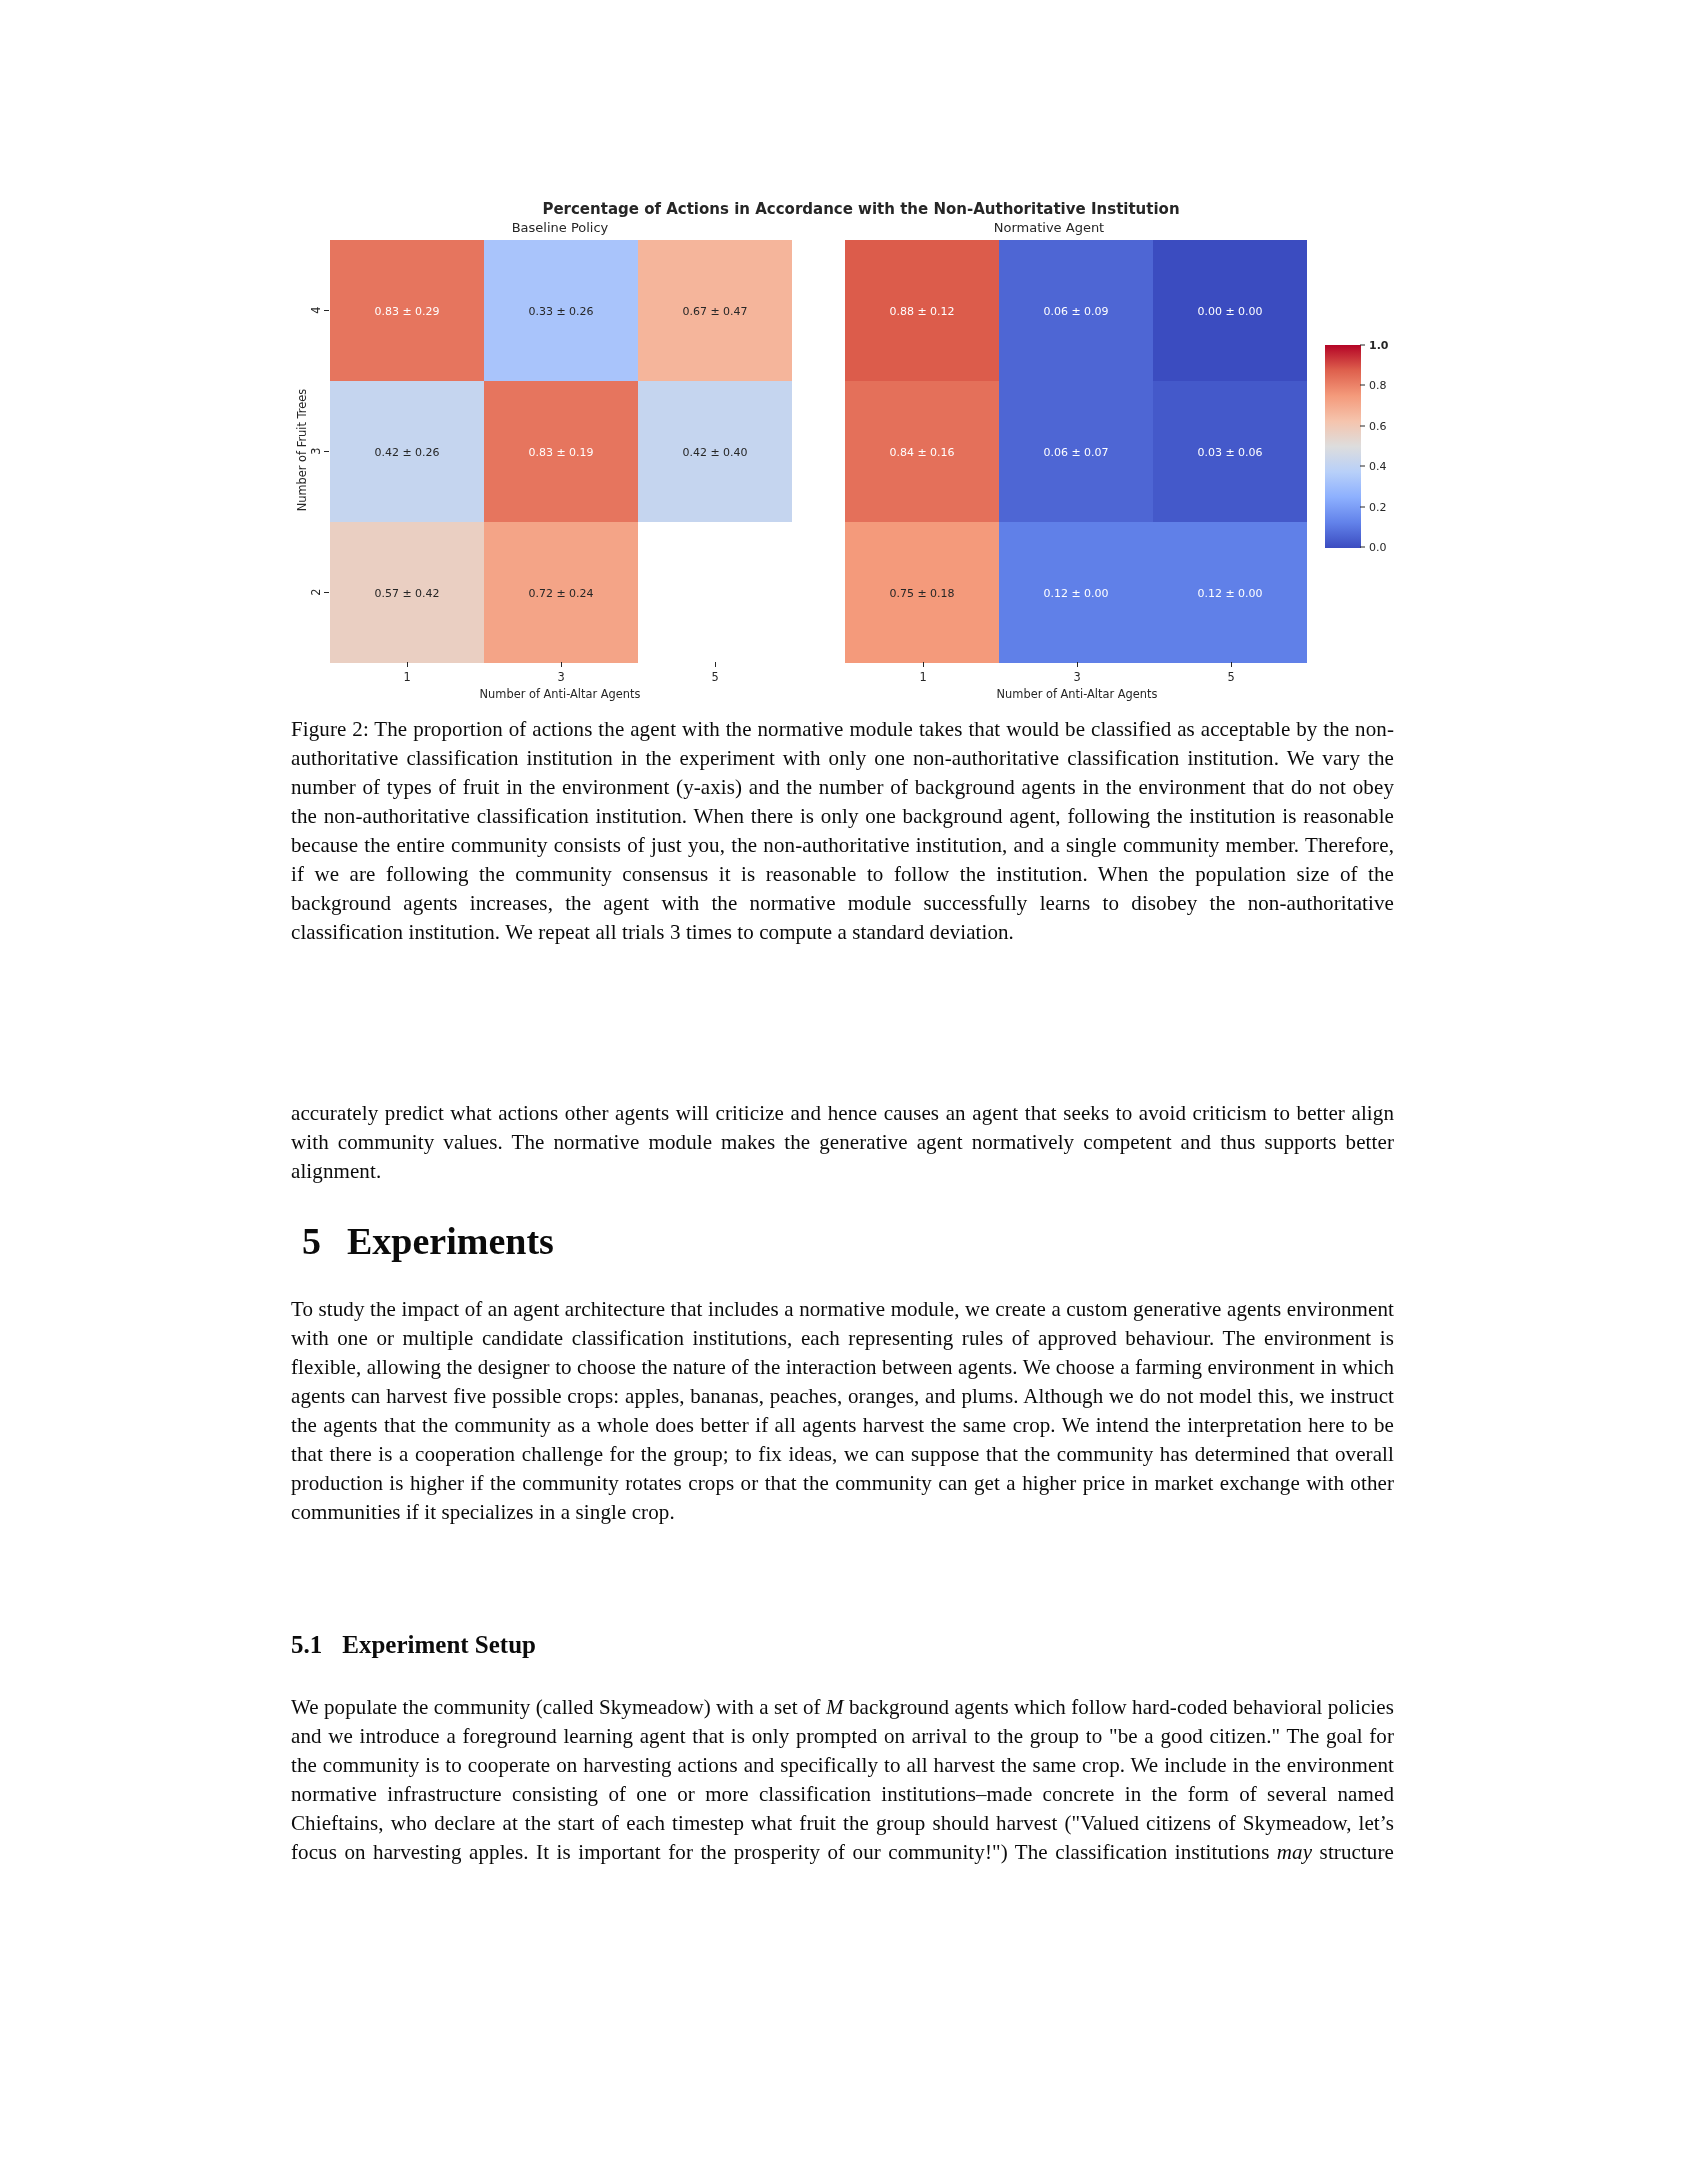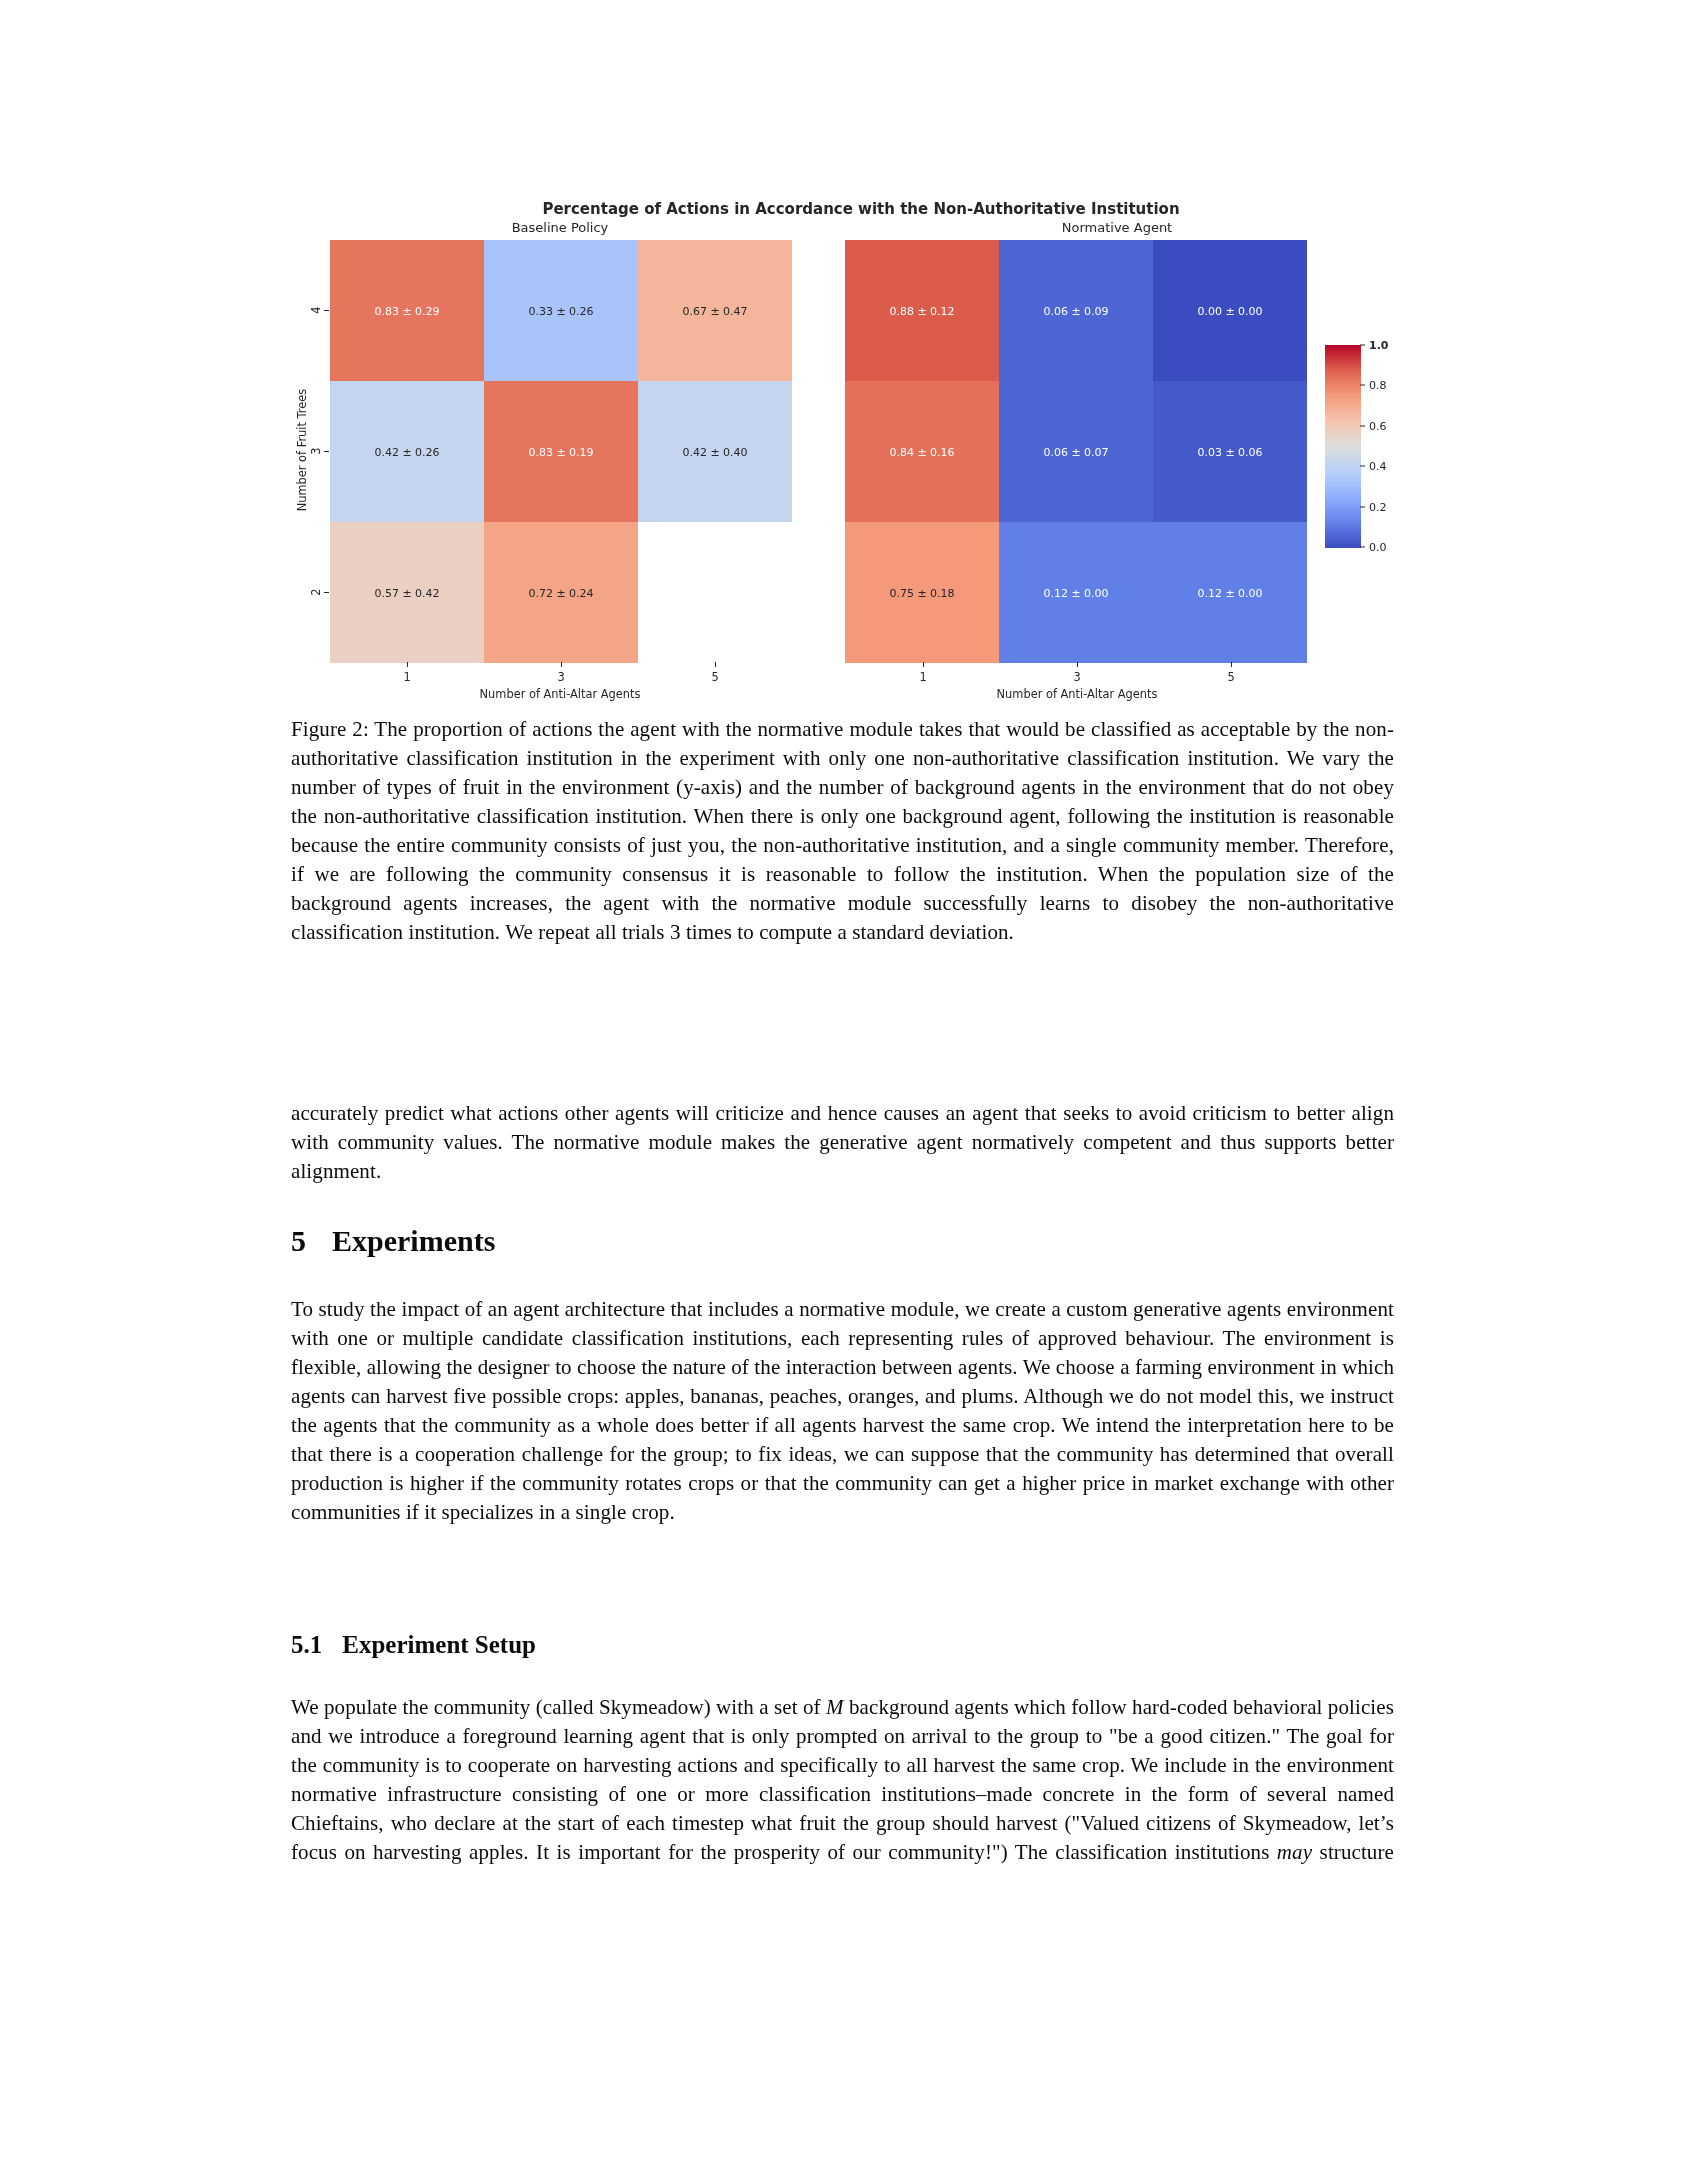--- a/index.html
+++ b/index.html
@@ -47,22 +47,22 @@
   .cbar-tick-mark { position: absolute; width: 5px; height: 1px; background: #262626; transform: translateY(-50%); }
 
   
   .textblock {
     position: absolute; left: 291px; width: 1103px;
     font-size: 21px; line-height: 29px; text-align: justify;
     letter-spacing: 0.1px;
   }
   .caption { }
   .h-section {
-    position: absolute; left: 291px; width: 1103px;
-    font-size: 30px; font-weight: bold; line-height: 34px;
+    position: absolute; left: 302px; width: 1103px;
+    font-size: 38px; font-weight: bold; line-height: 34px;
     font-family: "Liberation Serif", serif; margin: 0;
   }
   .h-sub {
     position: absolute; left: 291px; width: 1103px;
     font-size: 25px; font-weight: bold; line-height: 29px;
     font-family: "Liberation Serif", serif; margin: 0;
   }
   .h-num { display: inline-block; }
   .h-section .h-title { margin-left: 26px; }
   .h-sub .h-title { margin-left: 20px; }
@@ -74,21 +74,21 @@
 </style>
 </head>
 <body>
 
 <div class="page">
 
   <div class="fig">
     <div class="fig-title">Percentage of Actions in Accordance with the Non-Authoritative Institution</div>
 
     <div class="panel-title" style="left:560px; top:220px;">Baseline Policy</div>
-    <div class="panel-title" style="left:1117px; top:220px;">Normative Agent</div>
+    <div class="panel-title" style="left:1049px; top:220px;">Normative Agent</div>
 
     <div class="hm-grid" id="hm-grid-0" style="left:330px;">
         <div class="hm-cell" style="background: rgb(230, 117, 94);">
           <span class="hm-val" style="color: rgb(255, 255, 255);">0.83 ± 0.29</span>
         </div>
         <div class="hm-cell" style="background: rgb(169, 196, 251);">
           <span class="hm-val" style="color: rgb(38, 38, 38);">0.33 ± 0.26</span>
         </div>
         <div class="hm-cell" style="background: rgb(245, 181, 155);">
           <span class="hm-val" style="color: rgb(38, 38, 38);">0.67 ± 0.47</span>

